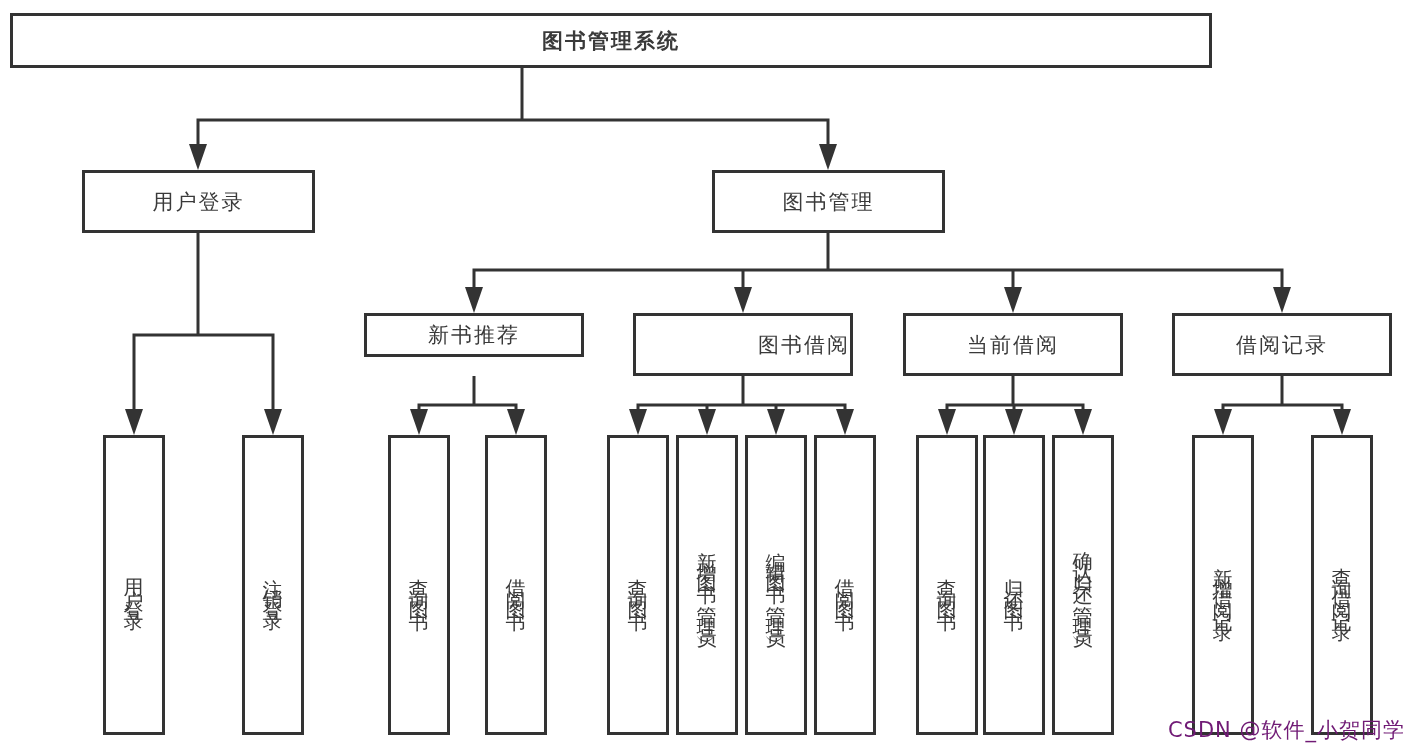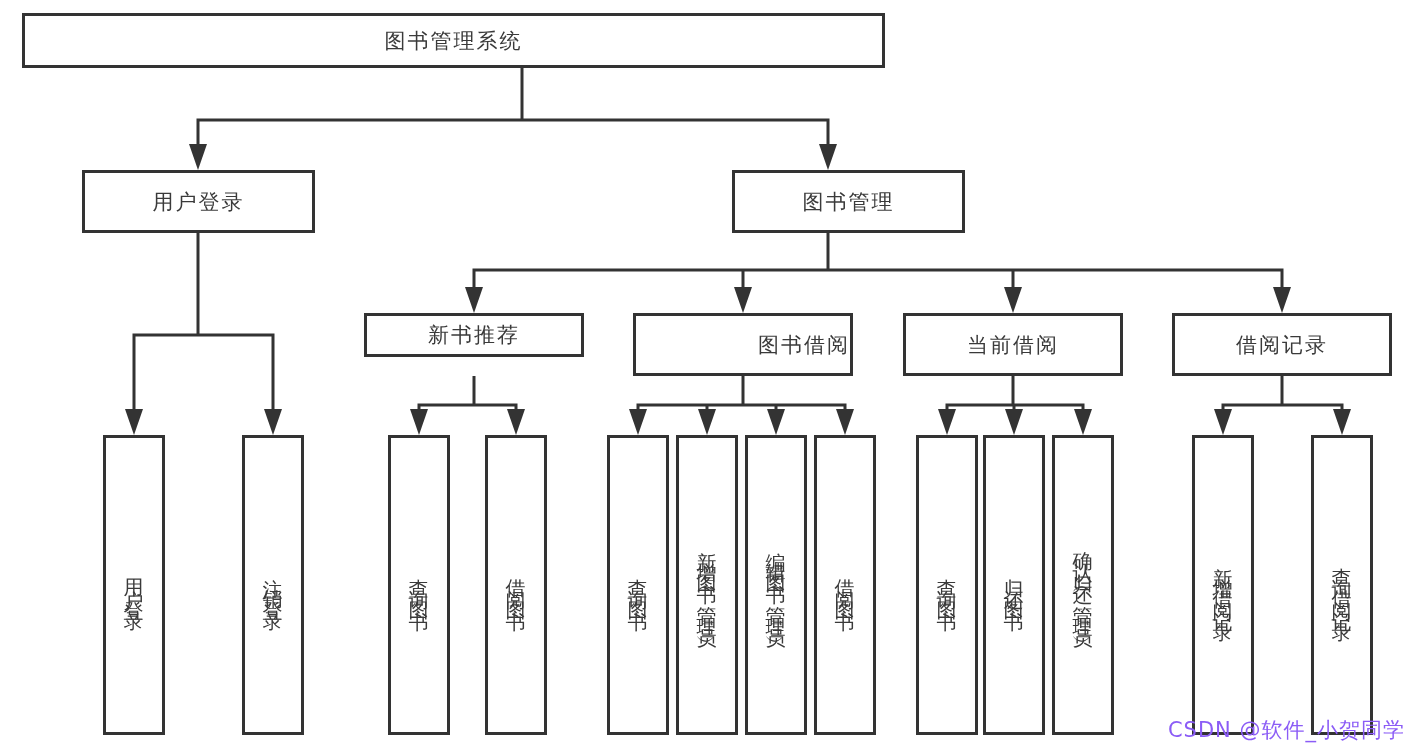--- a/index.html
+++ b/index.html
@@ -14,21 +14,21 @@
     position:absolute; box-sizing:border-box; border:3px solid #333333;
     background:#ffffff; display:flex; align-items:center; justify-content:center;
     color:#3a3a3a;
   }
   .hbox span { font-size:21px; letter-spacing:2px; white-space:nowrap; }
   .leaf span {
     writing-mode:vertical-rl; text-orientation:mixed;
     font-size:20px; letter-spacing:11px; line-height:1; white-space:nowrap;
   }
   .watermark {
-    position:absolute; right:0px; bottom:3px; color:#8b5cf6;
+    position:absolute; right:0px; bottom:3px; color:#701a75;
     font-size:21px; letter-spacing:1px; white-space:nowrap;
   }
 </style>
 </head>
 <body>
 
 <div class="canvas">
 
   <svg class="wires" viewBox="0 0 1405 747" aria-hidden="true">
 
@@ -85,28 +85,28 @@
     </g>
 
     <g>
       <path d="M1282 376 V405"></path>
       <path d="M1223 411 V405 H1342 V411"></path>
       <polygon points="1214,409 1232,409 1223,435"></polygon>
       <polygon points="1333,409 1351,409 1342,435"></polygon>
     </g>
   </svg>
 
-  <div class="box hbox" style="left:22px; top:13px; width:863px; height:55px;">
+  <div class="box hbox" style="left:10px; top:13px; width:1202px; height:55px;font-weight:bold;">
     <span>图书管理系统</span>
   </div>
 
   <div class="box hbox" style="left:82px; top:170px; width:233px; height:63px;">
     <span>用户登录</span>
   </div>
-  <div class="box hbox" style="left:712px; top:170px; width:233px; height:63px;margin-left:20px;">
+  <div class="box hbox" style="left:712px; top:170px; width:233px; height:63px;">
     <span>图书管理</span>
   </div>
 
   <div class="box hbox" style="left:364px; top:313px; width:220px; height:44px;">
     <span>新书推荐</span>
   </div>
   <div class="box hbox" style="left:633px; top:313px; width:220px; height:63px;justify-content:flex-end;">
     <span>图书借阅</span>
   </div>
   <div class="box hbox" style="left:903px; top:313px; width:220px; height:63px;">

